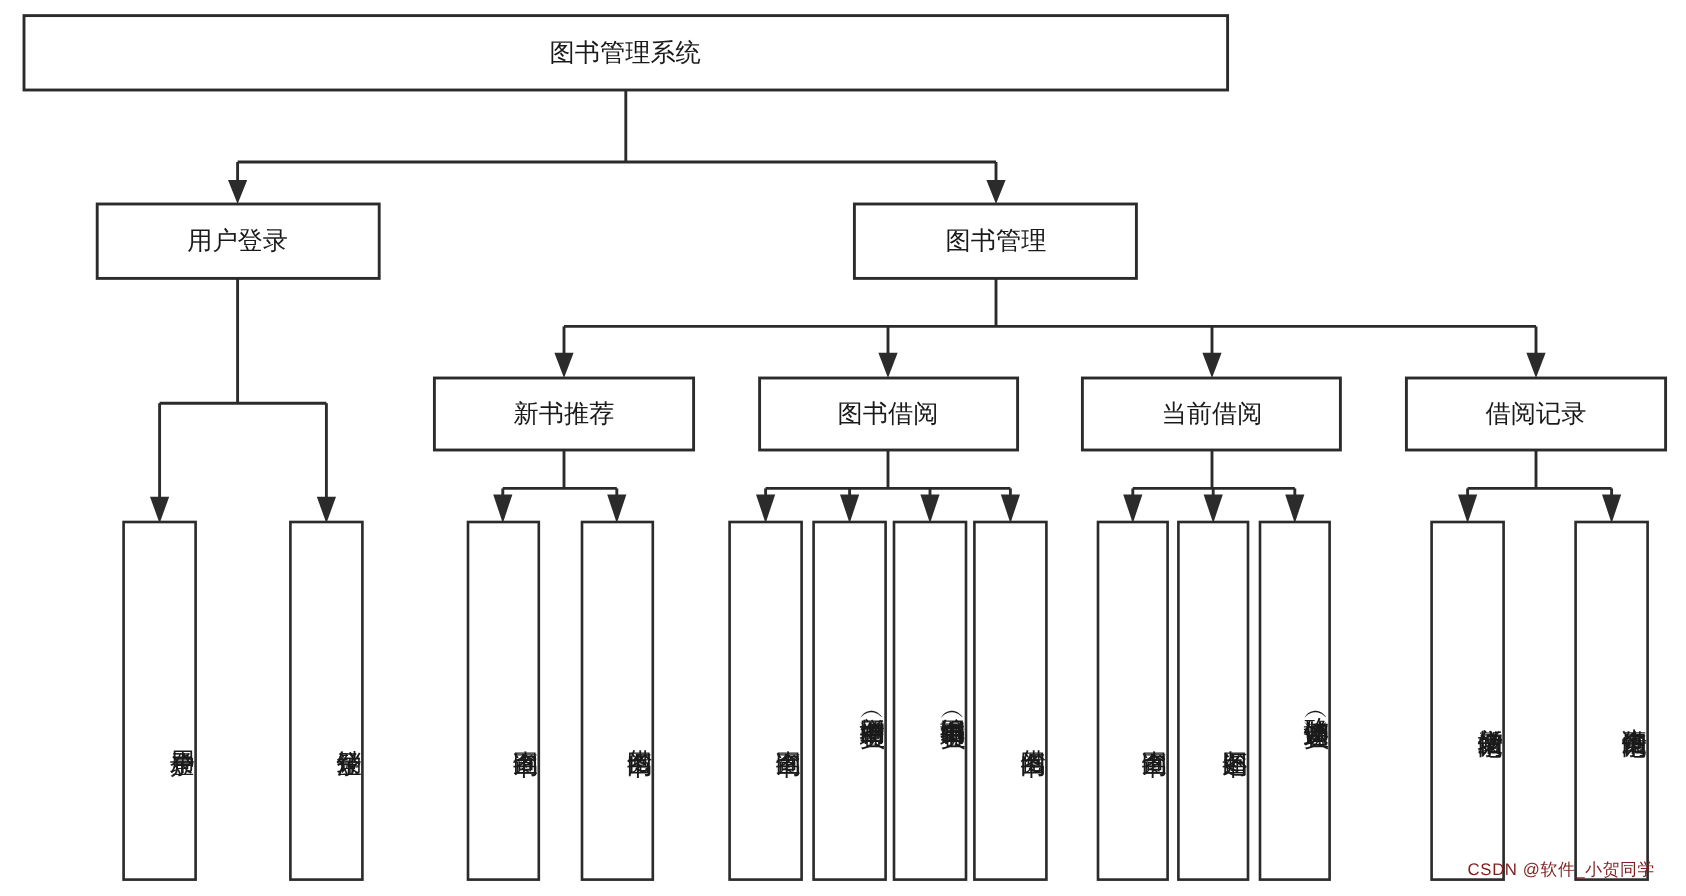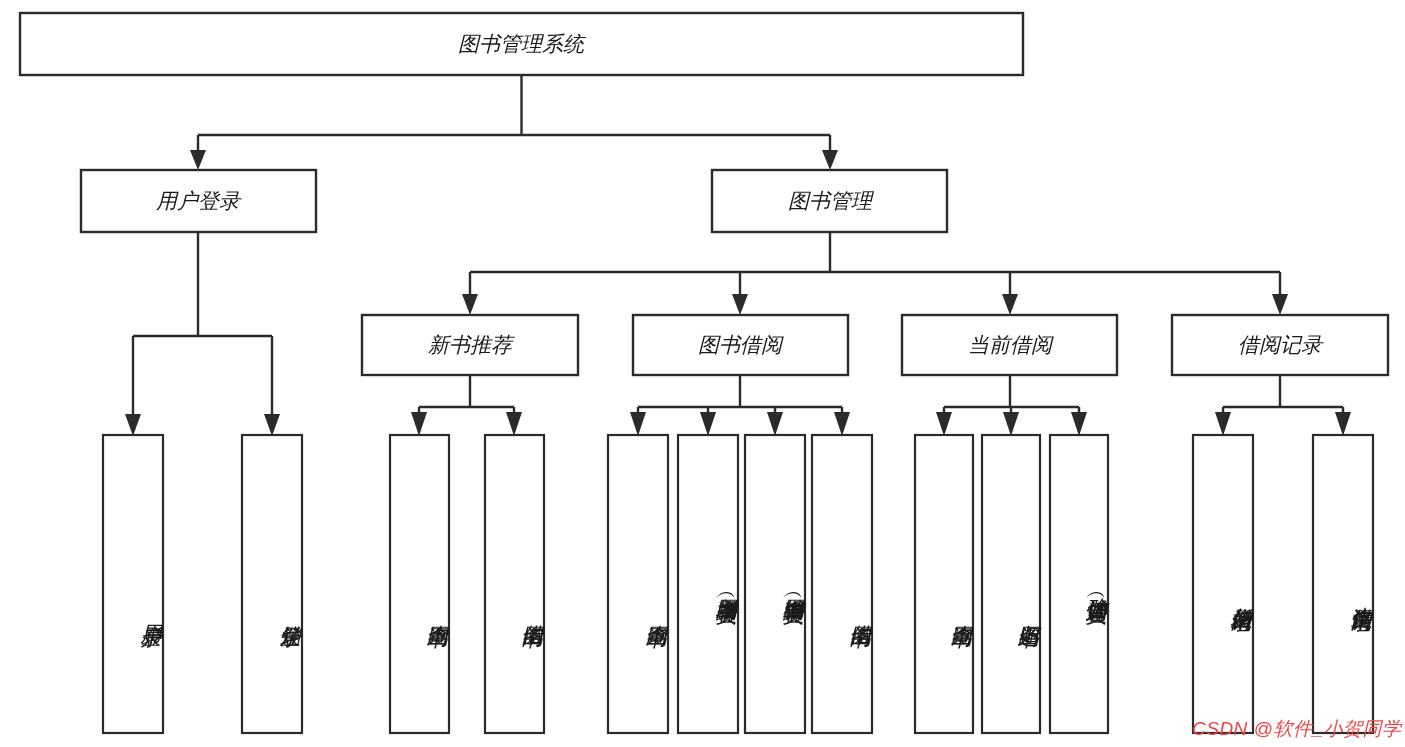--- a/index.html
+++ b/index.html
@@ -11,21 +11,20 @@
     width: 1405px;
     height: 747px;
     font-family: "Liberation Sans", "DejaVu Sans", sans-serif;
     overflow: hidden;
   }
   #diagram-root {
     position: relative;
     width: 1405px;
     height: 624px;
     background: #ffffff;
-    font-style: italic;
   }
   svg.diagram-canvas {
     position: absolute;
     left: 0;
     top: 0;
     width: 1405px;
     height: 747px;
   }
   .node-box {
     fill: #ffffff;
@@ -65,24 +64,25 @@
     letter-spacing: 1px;
     display: flex;
     align-items: flex-start;
     justify-content: center;
     white-space: nowrap;
     pointer-events: none;
   }
   .watermark {
     position: absolute;
     font-family: "Liberation Sans", "DejaVu Sans", sans-serif;
-    font-size: 19px;
-    color: #ef4444;
+    font-size: 14px;
+    color: #7f1d1d;
     white-space: nowrap;
     letter-spacing: 0.5px;
+    padding-left: 31px;
   }
 </style>
 </head>
 <body>
 
 <div id="diagram-root">
 
   <svg class="diagram-canvas" viewBox="0 0 1405 747" xmlns="http://www.w3.org/2000/svg">
 
     <g>

